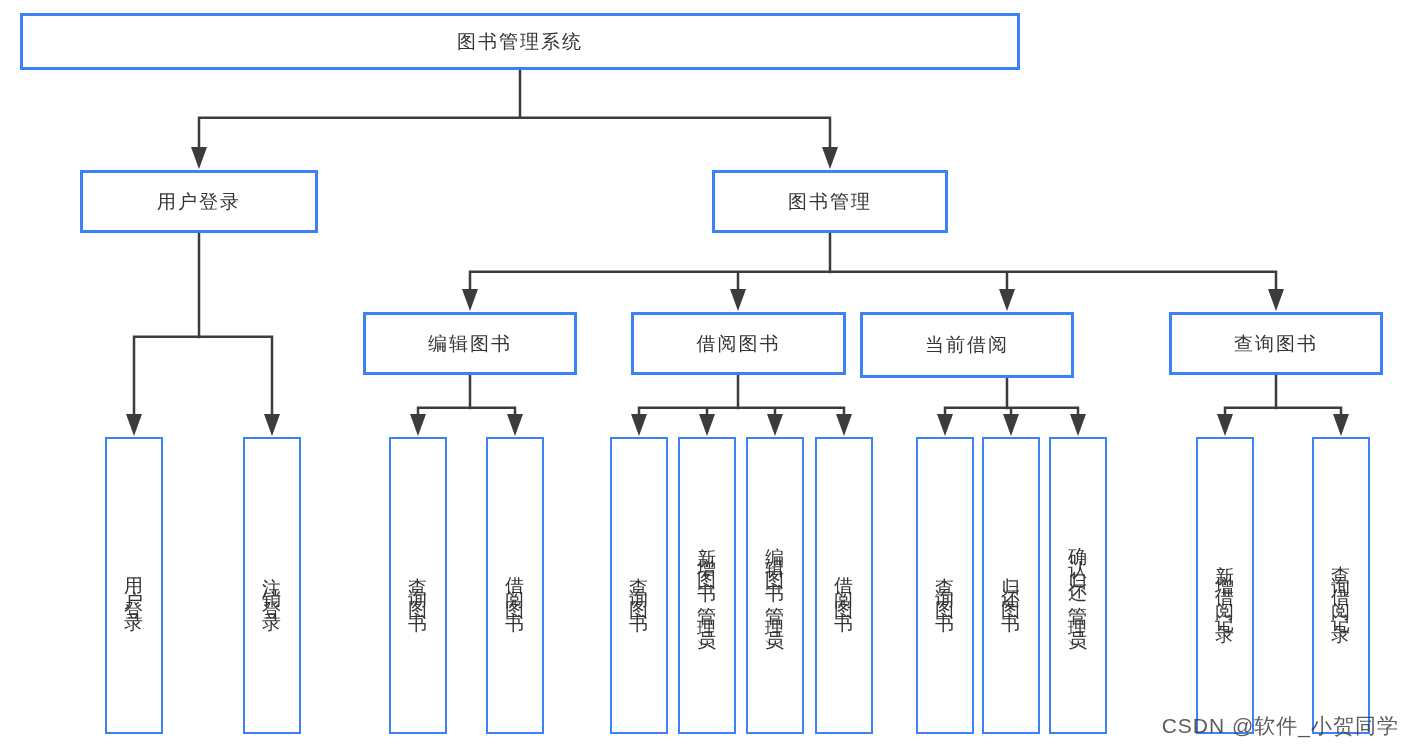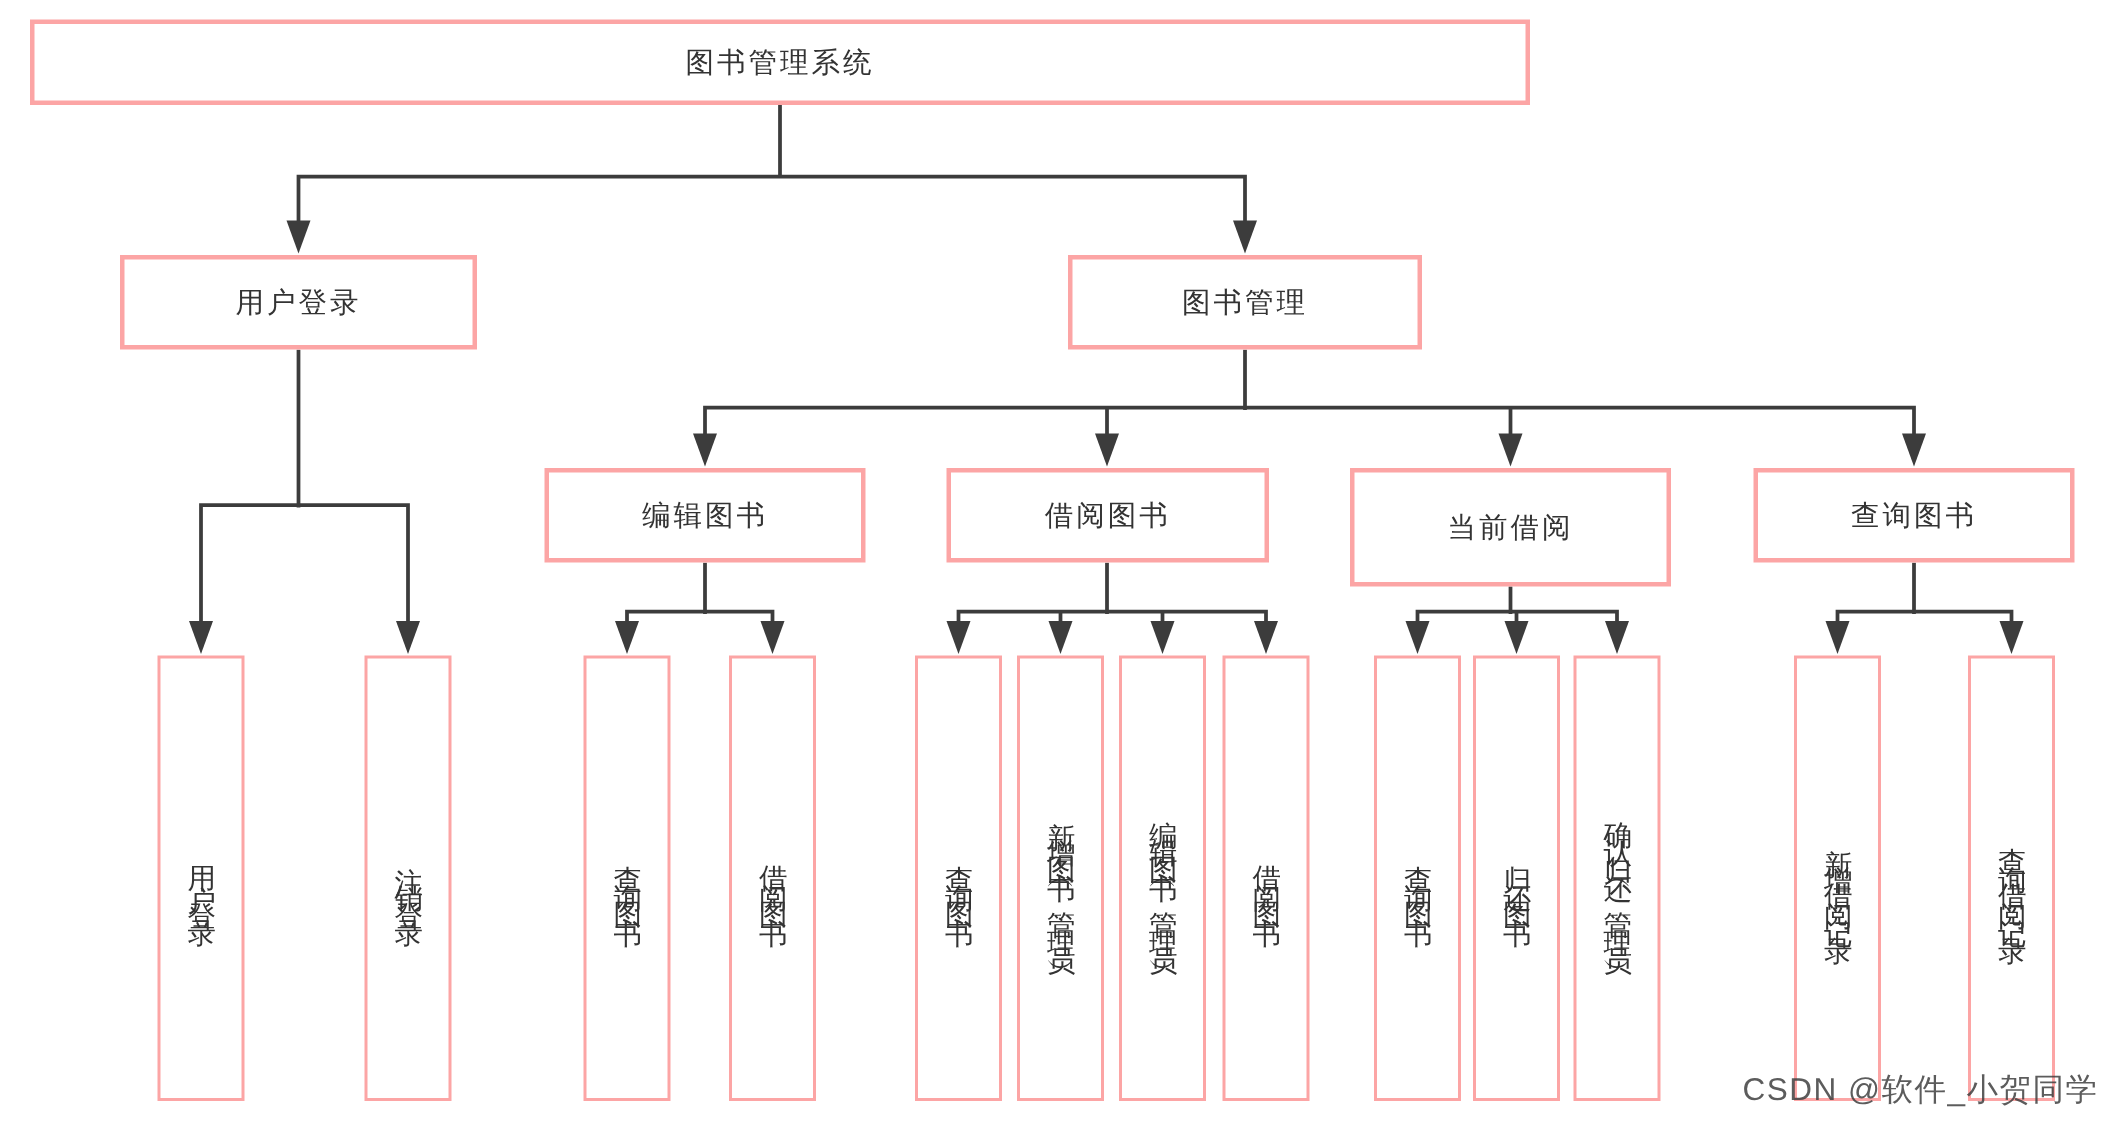--- a/index.html
+++ b/index.html
@@ -2,21 +2,21 @@
 <html><head>
 <meta charset="utf-8">
 <style>
   html,body{margin:0;padding:0;background:#ffffff;}
   .canvas{
     position:relative;width:1405px;height:747px;background:#ffffff;
     font-family:"Liberation Sans",sans-serif;overflow:hidden;
   }
   svg.connectors{position:absolute;left:0;top:0;width:1405px;height:747px;}
   .box{
-    position:absolute;background:#ffffff;border:3px solid #fca5a5;
+    position:absolute;background:#ffffff;border:3px solid #3b82f6;
     box-sizing:border-box;display:flex;align-items:center;justify-content:center;
     color:#333333;
   }
   .hbox .lbl{font-size:19px;letter-spacing:2px;white-space:nowrap;}
   .vbox{border-width:2.5px;}
   .vbox .lbl{
     writing-mode:vertical-rl;text-orientation:mixed;
     font-size:19px;line-height:1;letter-spacing:12px;
   }
   .watermark{
@@ -80,21 +80,21 @@
   <div class="box hbox" style="left:712px;top:170px;width:236px;height:63px">
     <span class="lbl">图书管理</span>
   </div>
 
   <div class="box hbox" style="left:363px;top:312px;width:214px;height:63px">
     <span class="lbl">编辑图书</span>
   </div>
   <div class="box hbox" style="left:631px;top:312px;width:215px;height:63px">
     <span class="lbl">借阅图书</span>
   </div>
-  <div class="box hbox" style="left:900px;top:312px;width:214px;height:79px">
+  <div class="box hbox" style="left:860px;top:312px;width:214px;height:66px">
     <span class="lbl">当前借阅</span>
   </div>
   <div class="box hbox" style="left:1169px;top:312px;width:214px;height:63px">
     <span class="lbl">查询图书</span>
   </div>
 
   <div class="box vbox" style="left:105px;top:437px;width:58px;height:297px">
     <span class="lbl">用户登录</span>
   </div>
   <div class="box vbox" style="left:243px;top:437px;width:58px;height:297px">

